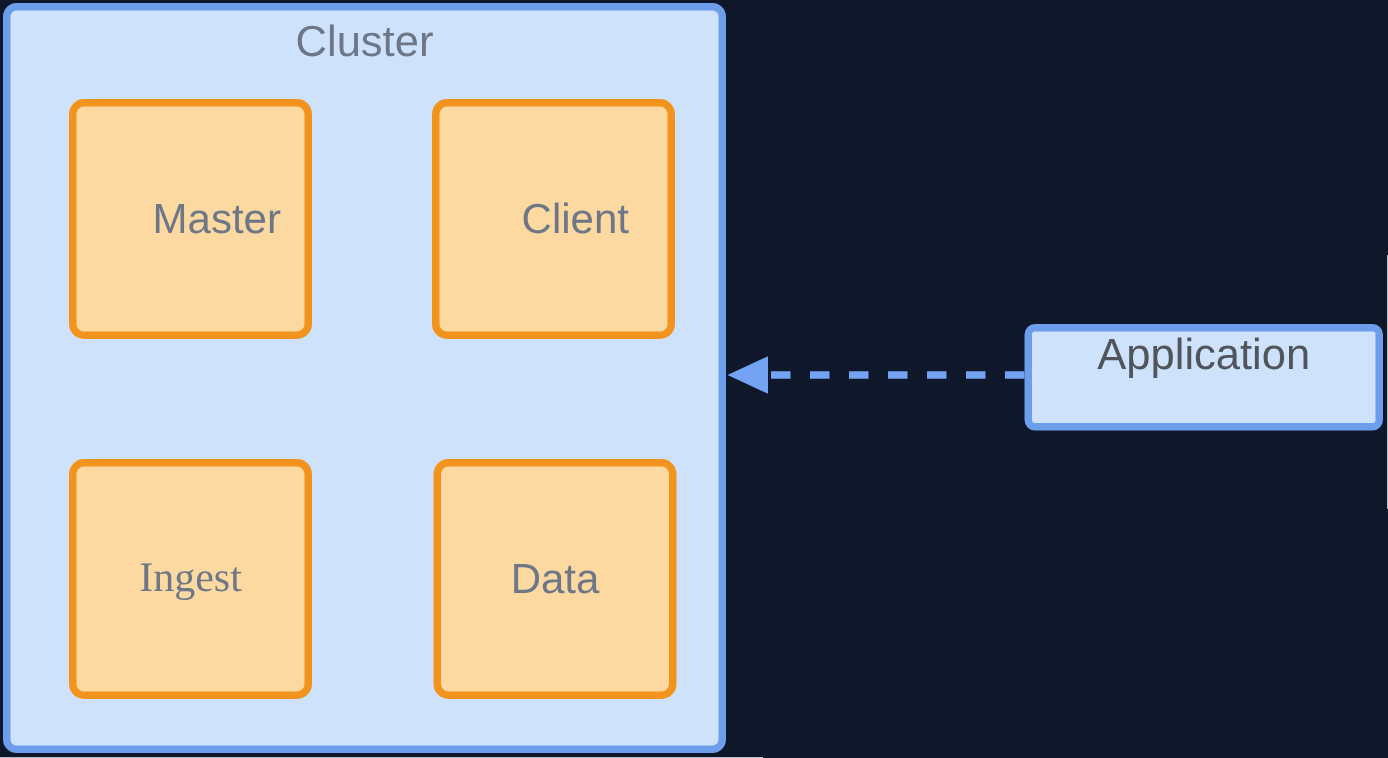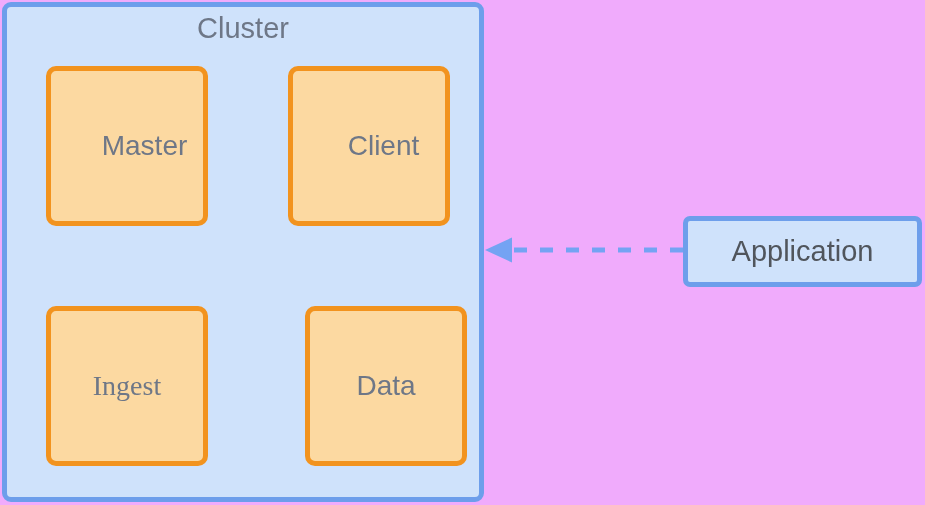--- a/index.html
+++ b/index.html
@@ -5,21 +5,21 @@
   html, body {
     margin: 0;
     padding: 0;
     background: #ffffff;
     font-family: "Liberation Sans", sans-serif;
   }
   .canvas {
     position: relative;
     width: 925px;
     height: 505px;
-    background: #f0abfc;
+    background: #0f172a;
     overflow: hidden;
   }
   .cluster {
     position: absolute;
     left: 2px;
     top: 2px;
     width: 482px;
     height: 500px;
     box-sizing: border-box;
     background: #CFE2FB;
@@ -45,33 +45,33 @@
     border-radius: 10px;
     display: flex;
     align-items: center;
     justify-content: center;
     font-size: 28px;
     color: #6E7787;
   }
   .node-master { left: 39px; top: 59px; padding-left: 35px; }
   .node-client { left: 281px; top: 59px; padding-left: 29px; }
   .node-ingest { left: 39px; top: 299px; font-family: Liberation Serif, serif; }
-  .node-data   { left: 298px; top: 299px; }
+  .node-data   { left: 282px; top: 299px; }
   .app-node {
     position: absolute;
     left: 683px;
     top: 216px;
     width: 239px;
     height: 71px;
     box-sizing: border-box;
     background: #CFE2FB;
     border: 5px solid #6D9EEB;
     border-radius: 7px;
     display: flex;
-    align-items: center;
+    align-items: flex-start;
     justify-content: center;
     font-size: 29px;
     color: #50555C;
   }
   .edge-svg {
     position: absolute;
     left: 484px;
     top: 228px;
     width: 199px;
     height: 44px;

